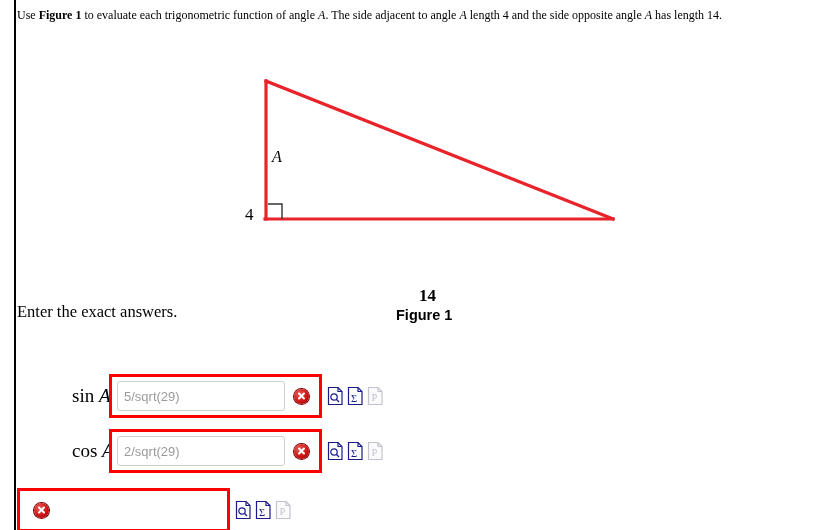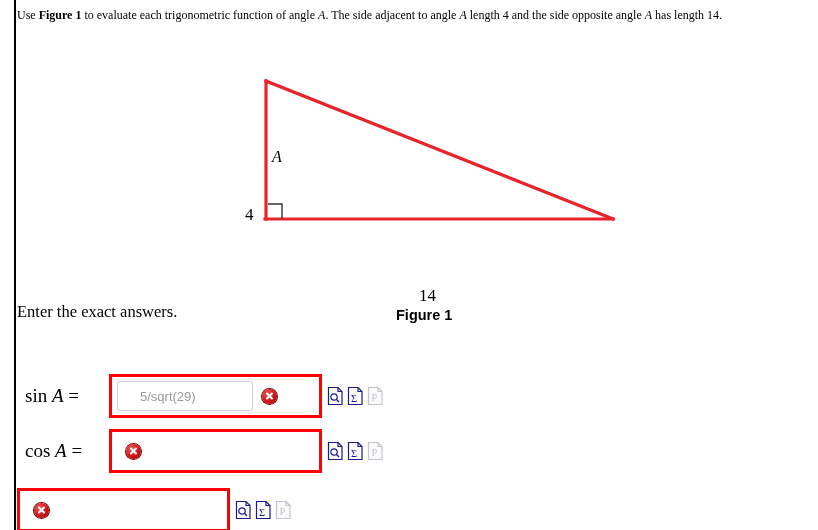--- a/index.html
+++ b/index.html
@@ -49,21 +49,21 @@
     width: 818px; height: 215px;
   }
   #triangle-svg { position: absolute; left: 0; top: 0; }
   .fig-label {
     position: absolute;
     font-size: 16px;
     font-family: "Liberation Serif", serif;
   }
   #label-A   { left: 272px; top: 86px; font-style: italic; font-size: 16px; }
   #label-4   { left: 245px; top: 143px; font-size: 17px; }
-  #label-14  { left: 419px; top: 224px; font-size: 17px; }
+  #label-14  { left: 419px; top: 224px; font-size: 17px; font-weight: bold; }
   #figure-caption {
     position: absolute;
     left: 396px; top: 245px;
     font-family: "Liberation Sans", sans-serif;
     font-weight: bold;
     font-size: 14.5px;
     color: #000;
   }
 
   
@@ -86,43 +86,43 @@
   #row-cos { top: 428px; }
   #row-tan { top: 487px; }
 
   .answer-label {
     width: 92px;
     padding-left: 8px;
     font-size: 19px;
     white-space: nowrap;
     font-family: "Liberation Serif", serif;
   }
-  .answer-label .fn { font-style: normal; }
+  .answer-label .fn { font-style: normal; margin-left: 47px; }
   .answer-label .eq { font-style: normal; }
 
   
   .input-frame {
     border: 3px solid #ff0000;
     background: #ffffff;
     padding: 4px 5px 4px 5px;
     display: flex;
     align-items: center;
     height: 44px;
     width: 213px;
   }
   .math-input {
-    width: 136px;
+    width: 168px;
     height: 30px;
     border: 1px solid #cfcfcf;
     border-radius: 3px;
     background: #ffffff;
     font-family: "Liberation Sans", sans-serif;
     font-size: 13px;
     color: #8a8a8a;
-    padding: 0 22px;
+    padding: 0 6px;
     outline: none;
     line-height: 28px;
   }
   .math-input::placeholder { color: #9a9a9a; opacity: 1; }
 
   
   .status-badge {
     width: 15px; height: 15px;
     margin-left: 9px;
     border-radius: 50%;
@@ -216,20 +216,21 @@
         </svg>
       </span>
     </div>
   </div>
 
   <div class="answer-row" id="row-cos">
     <span class="answer-label">
       <span class="fn">cos</span><span>&nbsp;</span><span class="mvar">A</span><span>&nbsp;</span><span class="eq">=</span>
     </span>
     <div class="input-frame">
+      <input class="math-input" type="text" placeholder="2/sqrt(29)" style="">
       <span class="status-badge"></span>
     </div>
     <div class="tool-icons">
       <span class="tool-icon">
         <svg width="17" height="20" viewBox="0 0 17 20">
           <path d="M1.5 1.5 H11 L15 5.5 V18.5 H1.5 Z" fill="#fdfdff" stroke="#1a1a8c" stroke-width="1.2"></path>
           <path d="M11 1.5 V5.5 H15" fill="none" stroke="#1a1a8c" stroke-width="1.2"></path>
           <circle cx="7" cy="11" r="3.2" fill="none" stroke="#1a1a8c" stroke-width="1.2"></circle>
           <line x1="9.3" y1="13.3" x2="12" y2="16" stroke="#1a1a8c" stroke-width="1.3"></line>
         </svg>

